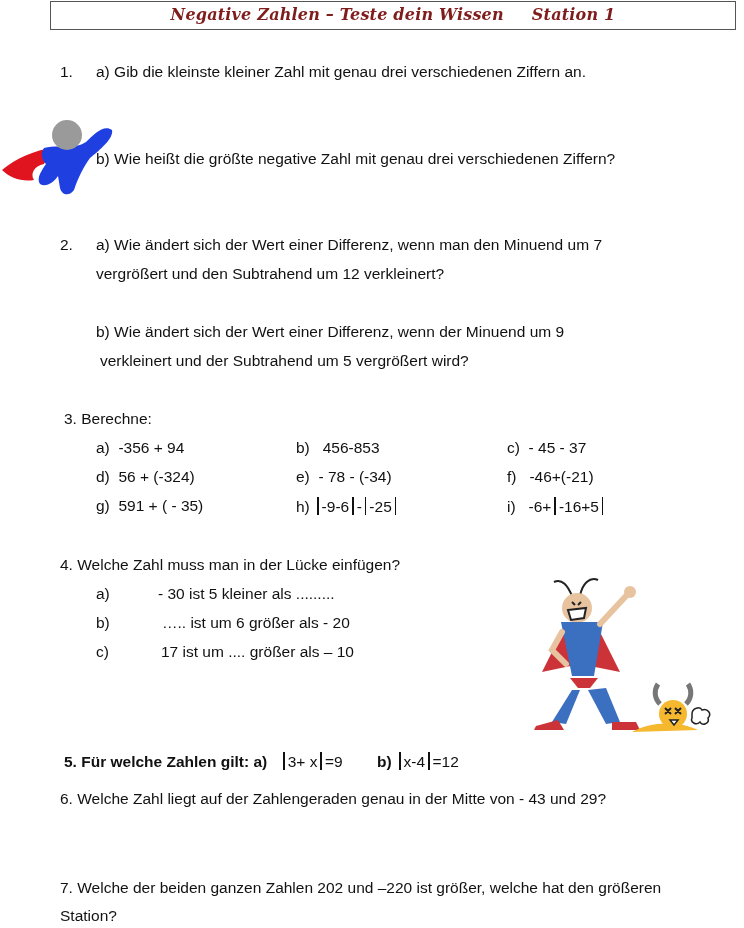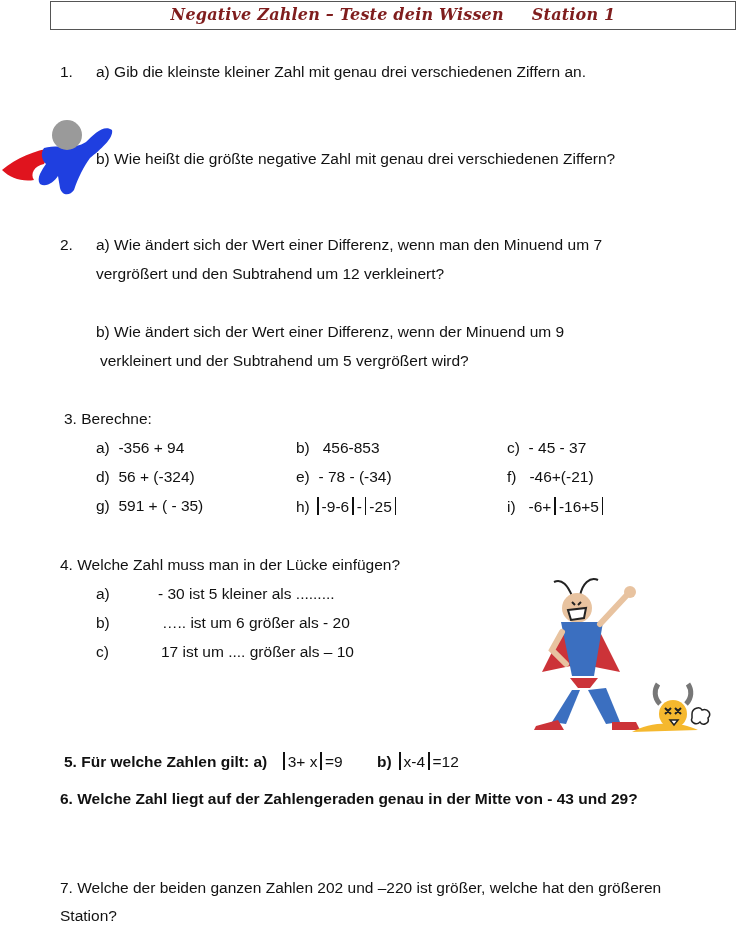--- a/index.html
+++ b/index.html
@@ -87,16 +87,16 @@
   <path d="M8 154 L30 148 L36 158 L6 158 Z" fill="#cc3338"></path>
   <path d="M84 150 L108 150 L112 158 L84 158 Z" fill="#cc3338"></path>
   <path d="M104 160 C120 150 150 148 170 158 Z" fill="#f5b82e"></path>
   <circle cx="145" cy="142" r="14" fill="#f5b82e"></circle>
   <path d="M132 132 C126 126 126 118 130 112 M158 132 C164 126 164 118 160 112" stroke="#777" stroke-width="5" fill="none"></path>
   <path d="M137 136 L143 142 M143 136 L137 142 M147 136 L153 142 M153 136 L147 142" stroke="#222" stroke-width="2"></path>
   <path d="M142 148 L150 148 L146 153 Z" fill="#fff" stroke="#222" stroke-width="1.5"></path>
   <path d="M164 142 C164 136 172 134 174 138 C180 136 184 142 180 146 C182 152 174 154 172 150 C168 154 162 150 164 146 Z" fill="#fff" stroke="#222" stroke-width="1.5"></path>
 </svg>
 
-<div class="abs q" style="left:60px;top:790px;font-weight:bold;">6. Welche Zahl liegt auf der Zahlengeraden genau in der Mitte von - 43 und 29?</div>
+<div class="abs q" style="left:60px;top:790px;">6. Welche Zahl liegt auf der Zahlengeraden genau in der Mitte von - 43 und 29?</div>
 
 <div class="abs q" style="left:60px;top:879px;">7. Welche der beiden ganzen Zahlen 202 und –220 ist größer, welche hat den größeren</div>
 <div class="abs q" style="left:60px;top:907px;">Station?</div>
 
 </body></html>

